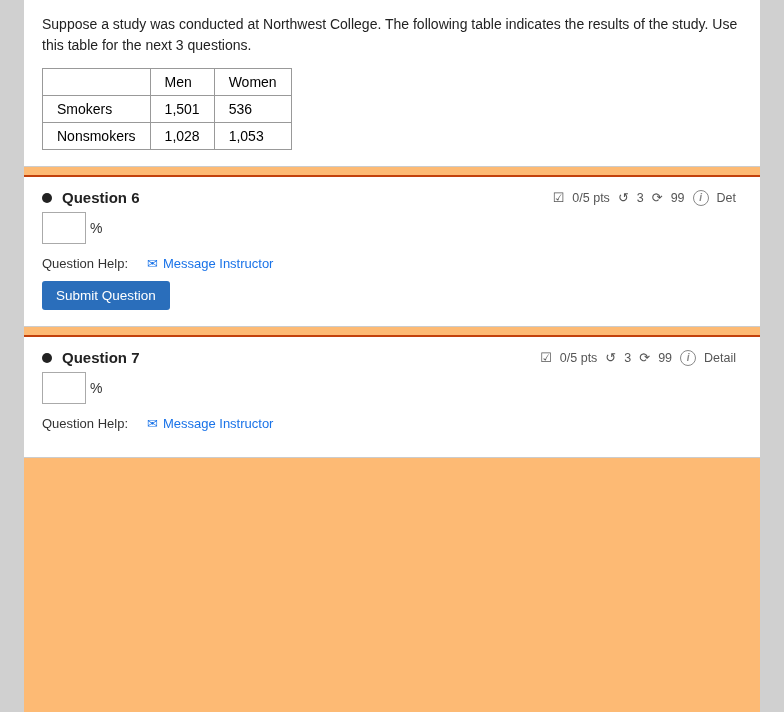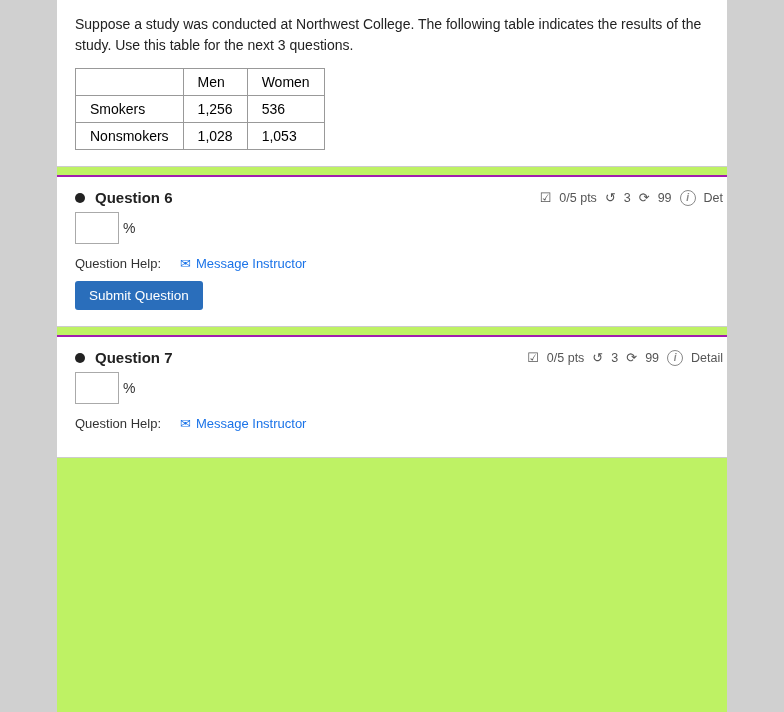--- a/index.html
+++ b/index.html
@@ -5,22 +5,22 @@
     * { box-sizing: border-box; margin: 0; padding: 0; }
     body {
       font-family: Arial, sans-serif;
       background: #d0d0d0;
       width: 784px;
       min-height: 712px;
       display: flex;
       justify-content: center;
     }
     .page-container {
-      background: #bef264;
-      width: 670px;
+      background: #fdba74;
+      width: 736px;
       min-height: 712px;
       padding: 0;
     }
     .intro-section {
       background: #fff;
       padding: 14px 18px 16px 18px;
       border-bottom: 1px solid #ccc;
     }
     .intro-text {
       font-size: 14px;
@@ -41,23 +41,23 @@
       font-weight: normal;
       background: #fff;
     }
     .data-table td {
       background: #fff;
       margin-top: 41px;
     }
     .question-section {
       background: #fff;
       margin-top: 8px;
-      border-top: 2px solid #a21caf;
+      border-top: 2px solid #c2410c;
       border-bottom: 1px solid #ccc;
-      padding: 12px 4px 16px 18px;
+      padding: 12px 24px 16px 18px;
     }
     .question-header {
       display: flex;
       align-items: center;
       justify-content: space-between;
       margin-bottom: 6px;
     }
     .question-title {
       font-size: 15px;
       font-weight: bold;
@@ -162,21 +162,21 @@
     <p class="intro-text">Suppose a study was conducted at Northwest College. The following table indicates the results of the study. Use this table for the next 3 questions.</p>
     <table class="data-table">
       <tbody>
           <tr>
         <td></td>
         <th>Men</th>
         <th>Women</th>
       </tr>
       <tr>
         <td>Smokers</td>
-        <td>1,256</td>
+        <td>1,501</td>
         <td>536</td>
       </tr>
       <tr>
         <td>Nonsmokers</td>
         <td>1,028</td>
         <td>1,053</td>
       </tr>
     </tbody>
       </table>
   </div>

